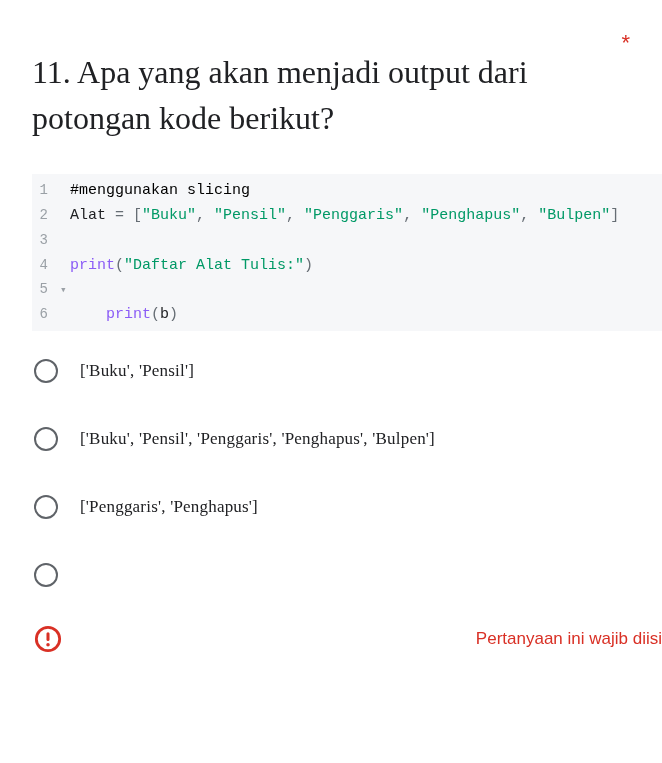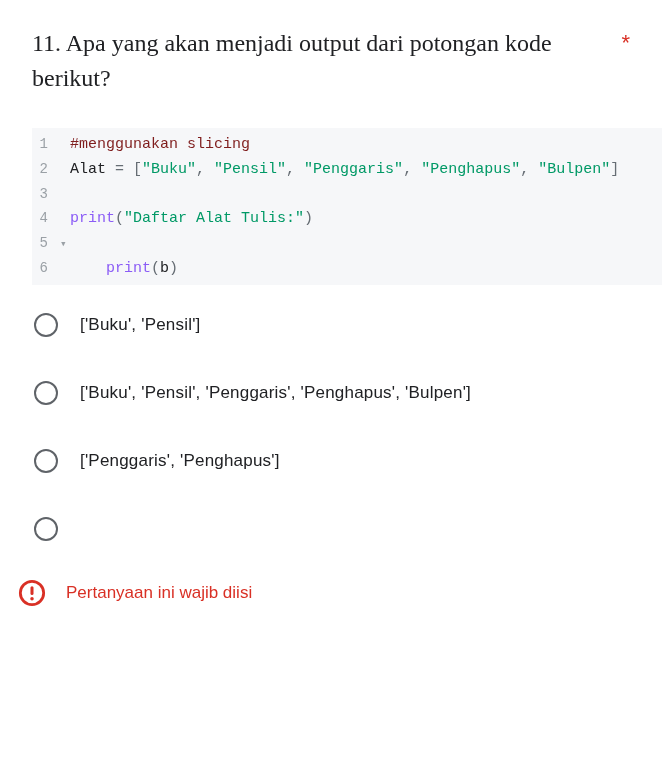--- a/index.html
+++ b/index.html
@@ -11,24 +11,25 @@
     color: #202124;
     overflow: hidden;
     position: relative;
   }
   .question-header {
     padding: 26px 32px 12px 32px;
     display: flex;
     align-items: flex-start;
   }
   .question-title {
-    font-size: 24px;
+    font-size: 32px;
     line-height: 1.45;
     font-weight: 400;
     flex: 1;
+    margin-top: 23px;
   }
   .required-star {
     color: #d93025;
     font-size: 22px;
     margin-left: 18px;
     margin-top: 4px;
     font-family: Arial, sans-serif;
   }
   .code-block {
     margin: 20px 0 0 32px;
@@ -51,21 +52,21 @@
     font-size: 14px;
     user-select: none;
   }
   .gutter-mark {
     width: 10px;
     color: #9aa0a6;
     font-size: 11px;
     user-select: none;
   }
   .code-text { white-space: pre; }
-  .c-comment { color: #7f1d1d; }
+  .c-comment { color: #000000; }
   .c-var { color: #202124; text-align: right; }
   .c-op { color: #666d74; }
   .c-str { color: #009966; }
   .c-func { color: #8b5cf6; }
   .c-kw { color: #5a74b8; }
   .c-num { color: #c04040; }
 
   .options {
     padding: 28px 0 0 34px;
   }
@@ -77,30 +78,31 @@
   }
   .radio-circle {
     width: 24px;
     height: 24px;
     border: 2.5px solid #5f6368;
     border-radius: 50%;
     flex-shrink: 0;
     margin-right: 22px;
   }
   .option-label {
-    font-family: Liberation Sans, sans-serif;
+    font-family: Liberation Serif, serif;
     font-size: 17px;
     color: #202124;
     letter-spacing: 0.2px;
   }
   .error-row {
     display: flex;
     align-items: center;
-    padding-left: 18px;
+    padding-left: 34px;
     margin-top: -6px;
+    justify-content: space-between;
   }
   .error-icon {
     width: 28px;
     height: 28px;
     margin-right: 20px;
     flex-shrink: 0;
   }
   .error-text {
     color: #d93025;
     font-family: Arial, Helvetica, sans-serif;

